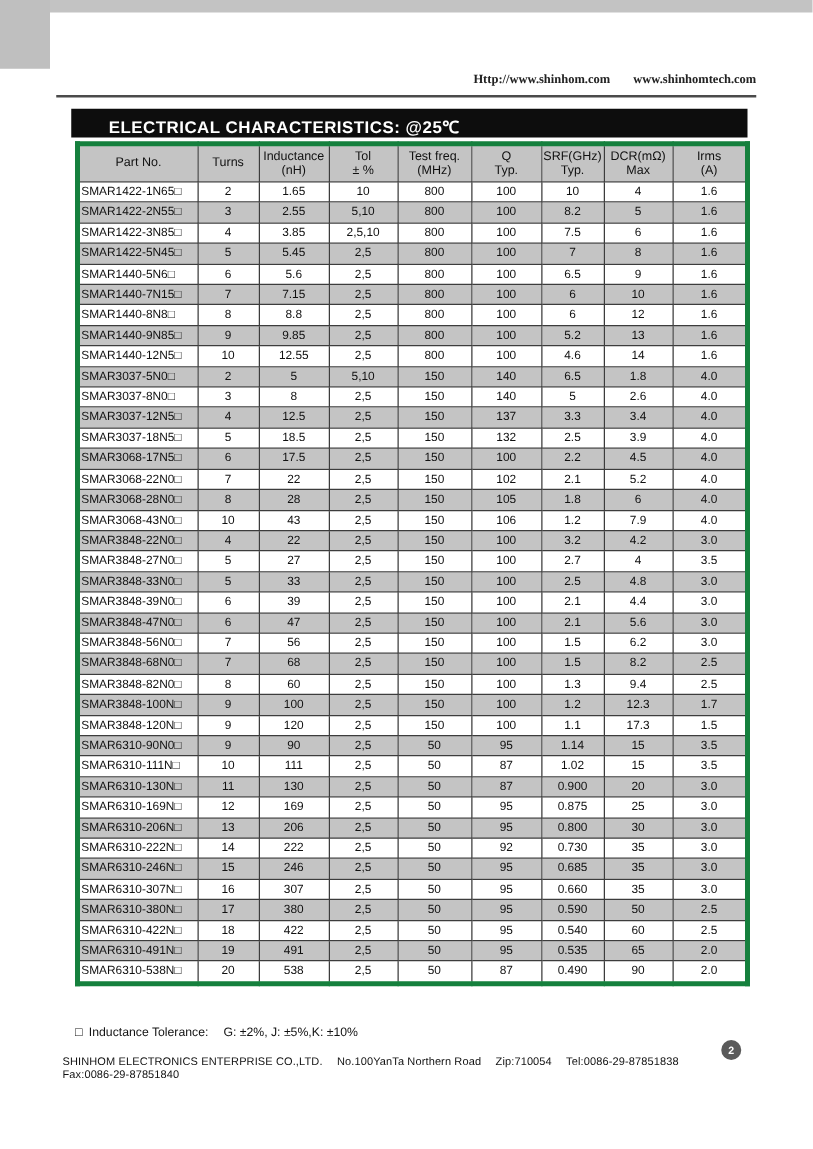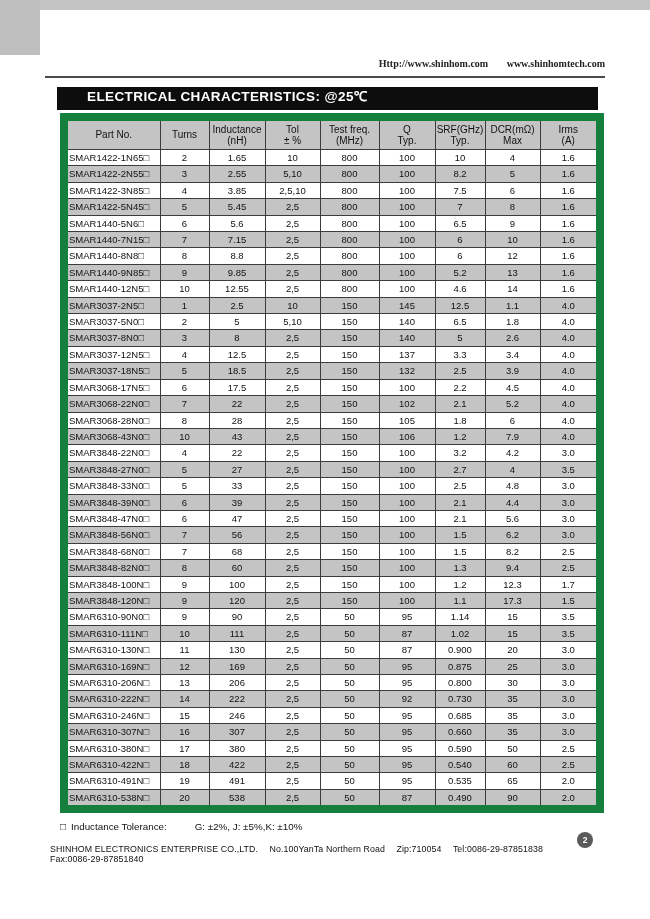--- a/index.html
+++ b/index.html
@@ -16,49 +16,49 @@
   .urls{
     position:absolute;top:58px;right:45px;
     font-family:"Liberation Serif", serif;font-size:10px;font-weight:bold;color:#222;
   }
   .urls span{margin-left:16px;}
   .rule{
     position:absolute;top:76px;left:45px;width:560px;height:2px;background:#4a4a4a;
   }
   .titlebar{
     position:absolute;top:87px;left:57px;width:541px;height:23px;
-    background:#0d0d0d;color:#ffffff;display:flex;align-items:flex-start;
+    background:#0d0d0d;color:#ffffff;display:flex;align-items:flex-end;
     font-size:13.5px;font-weight:bold;letter-spacing:0.4px;padding:0;box-sizing:border-box;
   }
   .titlebar span{margin-left:30px;}
   table.spec{
     position:absolute;top:113px;left:60px;width:538px;
     border-collapse:collapse;table-layout:fixed;
     font-size:9.5px;color:#111;
   }
   table.spec th, table.spec td{
     border:1px solid #3c3c3c;text-align:center;vertical-align:middle;
     padding:0;overflow:hidden;white-space:nowrap;
   }
-  table.spec{border:8px solid #15803d;}
+  table.spec{border:4px solid #15803d;}
   table.spec thead th{
     background:#c4c4c4;height:28px;font-weight:normal;font-size:10px;line-height:11.5px;
   }
   table.spec tbody td{height:15.4px;line-height:15.4px;}
   table.spec tbody tr:nth-child(even) td{background:#c4c4c4;}
   table.spec td.part{text-align:left;padding-left:1px;}
   col.c1{width:96px;} col.c2{width:49px;} col.c3{width:56px;}
   col.c4{width:55px;} col.c5{width:59px;} col.c6{width:56px;}
   col.c7{width:50px;} col.c8{width:55px;} col.c9{width:60px;}
   .footnote{
     position:absolute;top:821px;left:60px;font-size:9.8px;color:#111;
     display:flex;align-items:center;
   }
   .footnote .box{font-size:10px;margin-right:5px;}
-  .footnote .vals{margin-left:28px;}
+  .footnote .vals{margin-left:12px;}
   .footer{
     position:absolute;top:844px;left:50px;width:520px;
     font-size:8.8px;color:#111;letter-spacing:0.1px;
   }
   .footer span{margin-right:9px;}
   .page-badge{
     position:absolute;top:832px;left:577px;width:16px;height:16px;border-radius:50%;
     background:#5a5a5a;color:#fff;font-size:8.5px;font-weight:bold;
     display:flex;align-items:center;justify-content:center;
   }
@@ -224,31 +224,20 @@
         <td>10</td>
         <td>12.55</td>
         <td>2,5</td>
         <td>800</td>
         <td>100</td>
         <td>4.6</td>
         <td>14</td>
         <td>1.6</td>
       </tr>
       <tr>
-        <td class="part">SMAR3037-2N5□</td>
-        <td>1</td>
-        <td>2.5</td>
-        <td>10</td>
-        <td>150</td>
-        <td>145</td>
-        <td>12.5</td>
-        <td>1.1</td>
-        <td>4.0</td>
-      </tr>
-      <tr>
         <td class="part">SMAR3037-5N0□</td>
         <td>2</td>
         <td>5</td>
         <td>5,10</td>
         <td>150</td>
         <td>140</td>
         <td>6.5</td>
         <td>1.8</td>
         <td>4.0</td>
       </tr>

